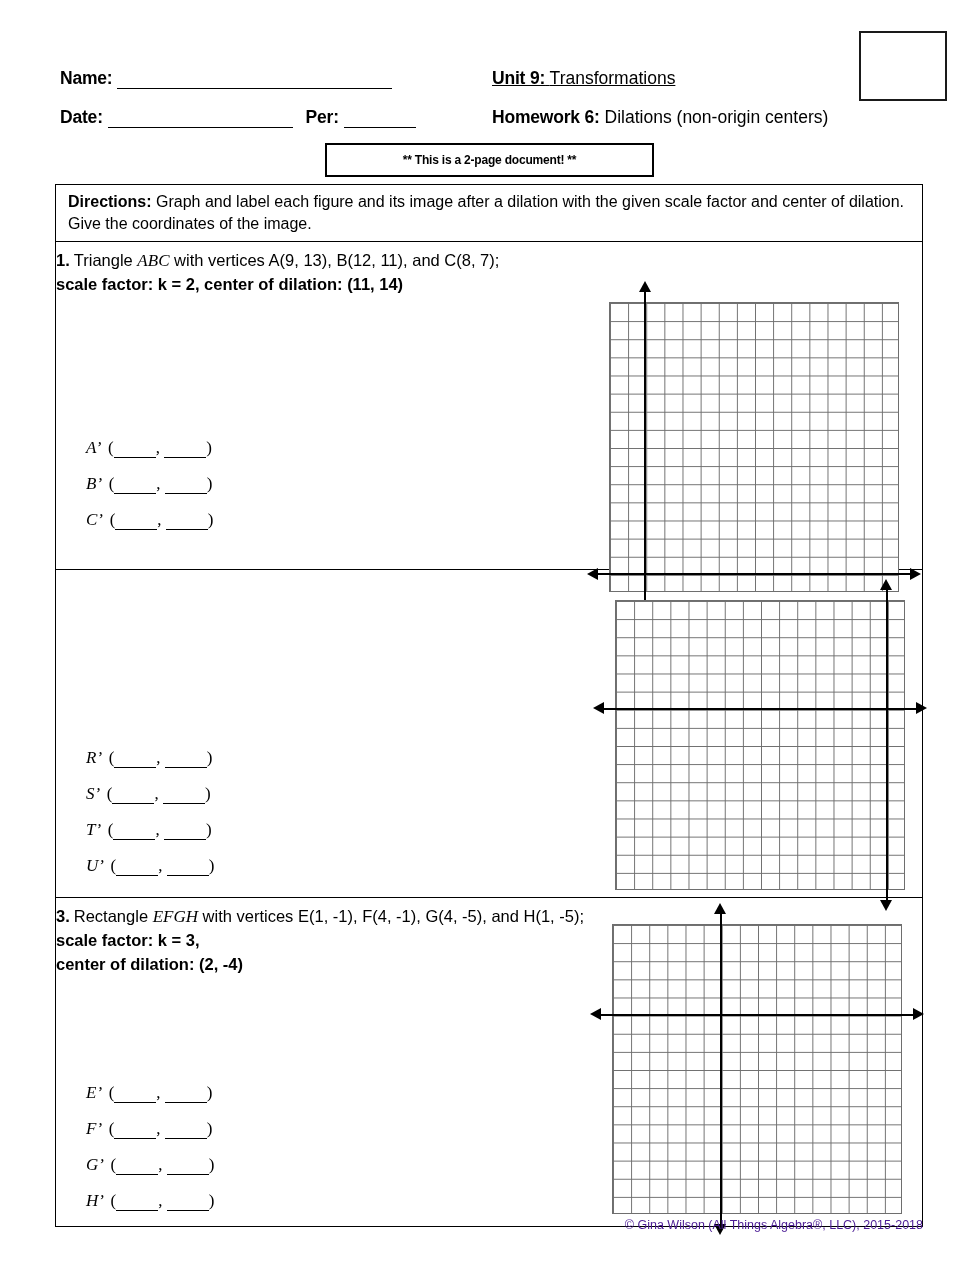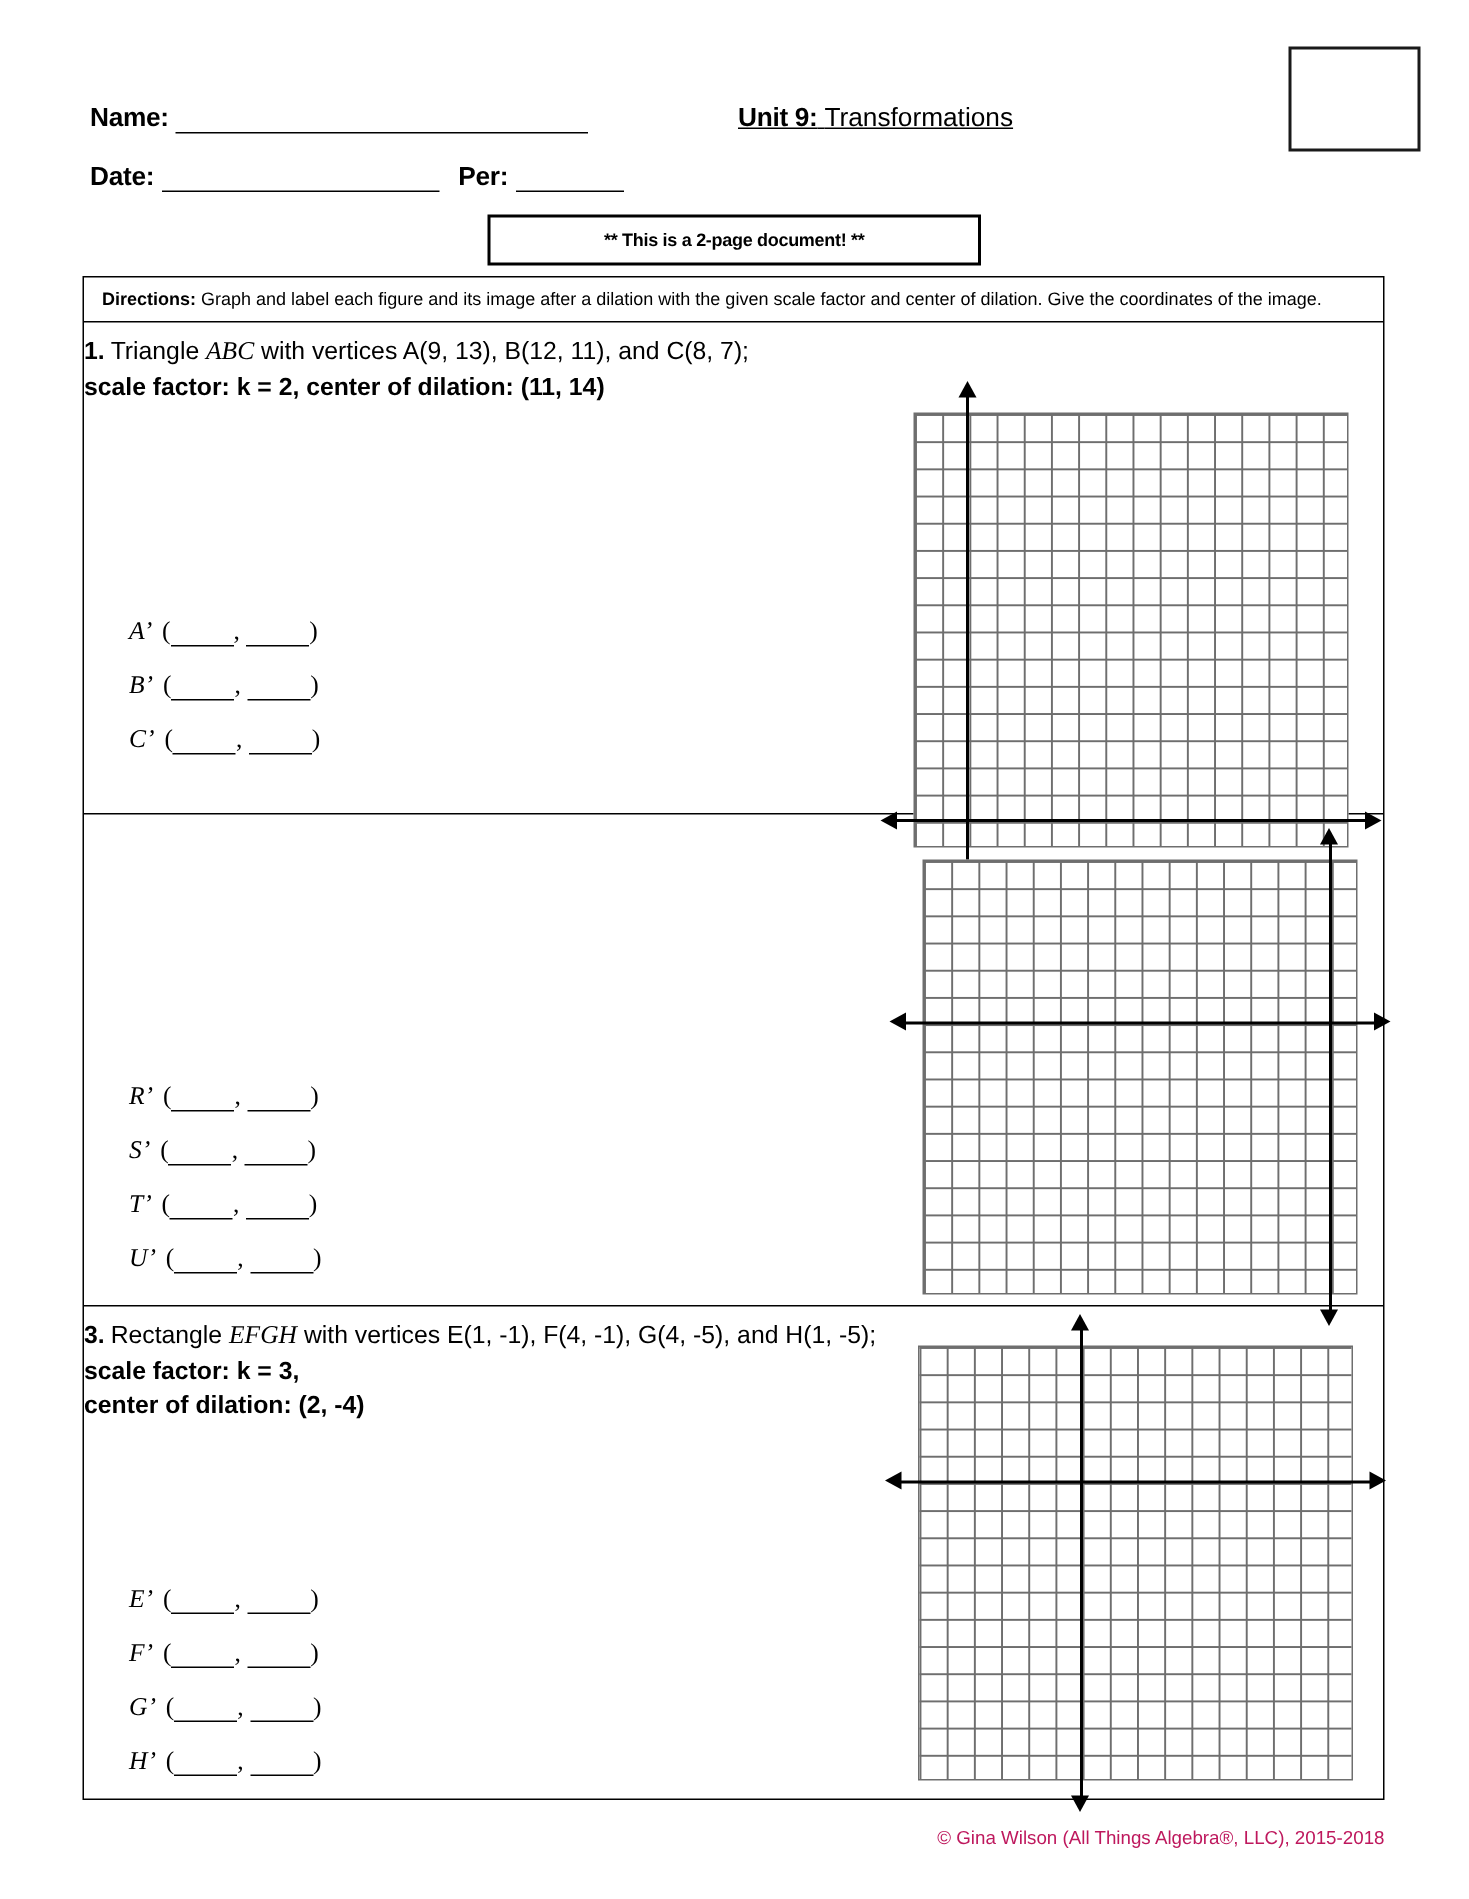--- a/index.html
+++ b/index.html
@@ -95,21 +95,21 @@
     left: 55px;
     top: 184px;
     width: 868px;
     border: 1.5px solid #000;
     box-sizing: border-box;
     background: #fff;
   }
   .directions {
     border-bottom: 1.5px solid #000;
     padding: 6px 10px 7px 12px;
-    font-size: 12px;
+    font-size: 16px;
     line-height: 1.35;
   }
   .directions b { font-weight: bold; }
 
   .problem {
     position: relative;
     border-bottom: 1.5px solid #000;
     box-sizing: border-box;
     height: 328px;
   }
@@ -194,21 +194,21 @@
     border-top: 6.5px solid transparent;
     border-bottom: 6.5px solid transparent;
     border-left: 11px solid #000;
   }
 
   .footer {
     position: absolute;
     right: 56px;
     top: 1218px;
     font-size: 12.5px;
-    color: #be185d;
+    color: #4c1d95;
     white-space: nowrap;
   }
 </style>
 </head>
 <body>
 
 <div class="header">
 
   <div class="score-box"></div>
 
@@ -222,20 +222,24 @@
     <span class="blank-line bl-date"></span>
     <span class="lbl-bold" style="margin-left:8px;">Per:</span>
     <span class="blank-line bl-per"></span>
   </div>
 
   <div class="hdr-right-1">
     <span class="lbl-bold">Unit 9:</span>
     <span class="lbl-norm">Transformations</span>
   </div>
 
+  <div class="hdr-right-2">
+    <span class="lbl-bold">Homework 6:</span>
+    <span class="lbl-norm">Dilations (non-origin centers)</span>
+  </div>
 
   <div class="twopage-box">** This is a 2-page document! **</div>
 </div>
 
 <div class="content">
 
   <div class="directions">
     <b>Directions:</b>
     <span>Graph and label each figure and its image after a dilation with the given scale factor and center of dilation.  Give the coordinates of the image.</span>
   </div>

